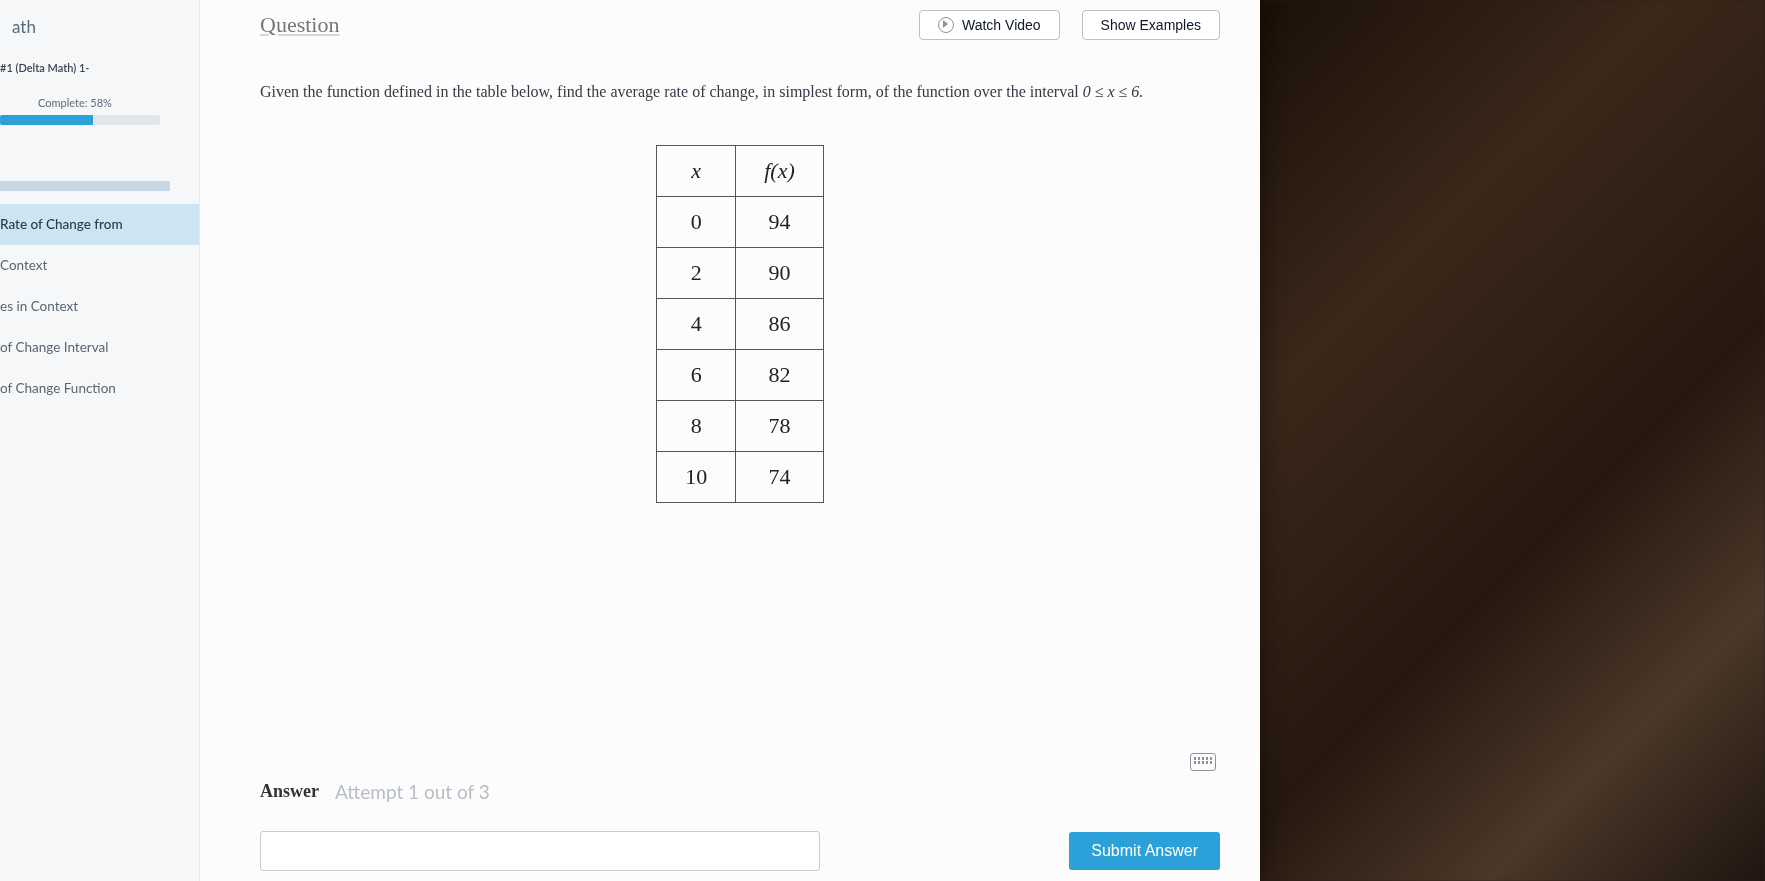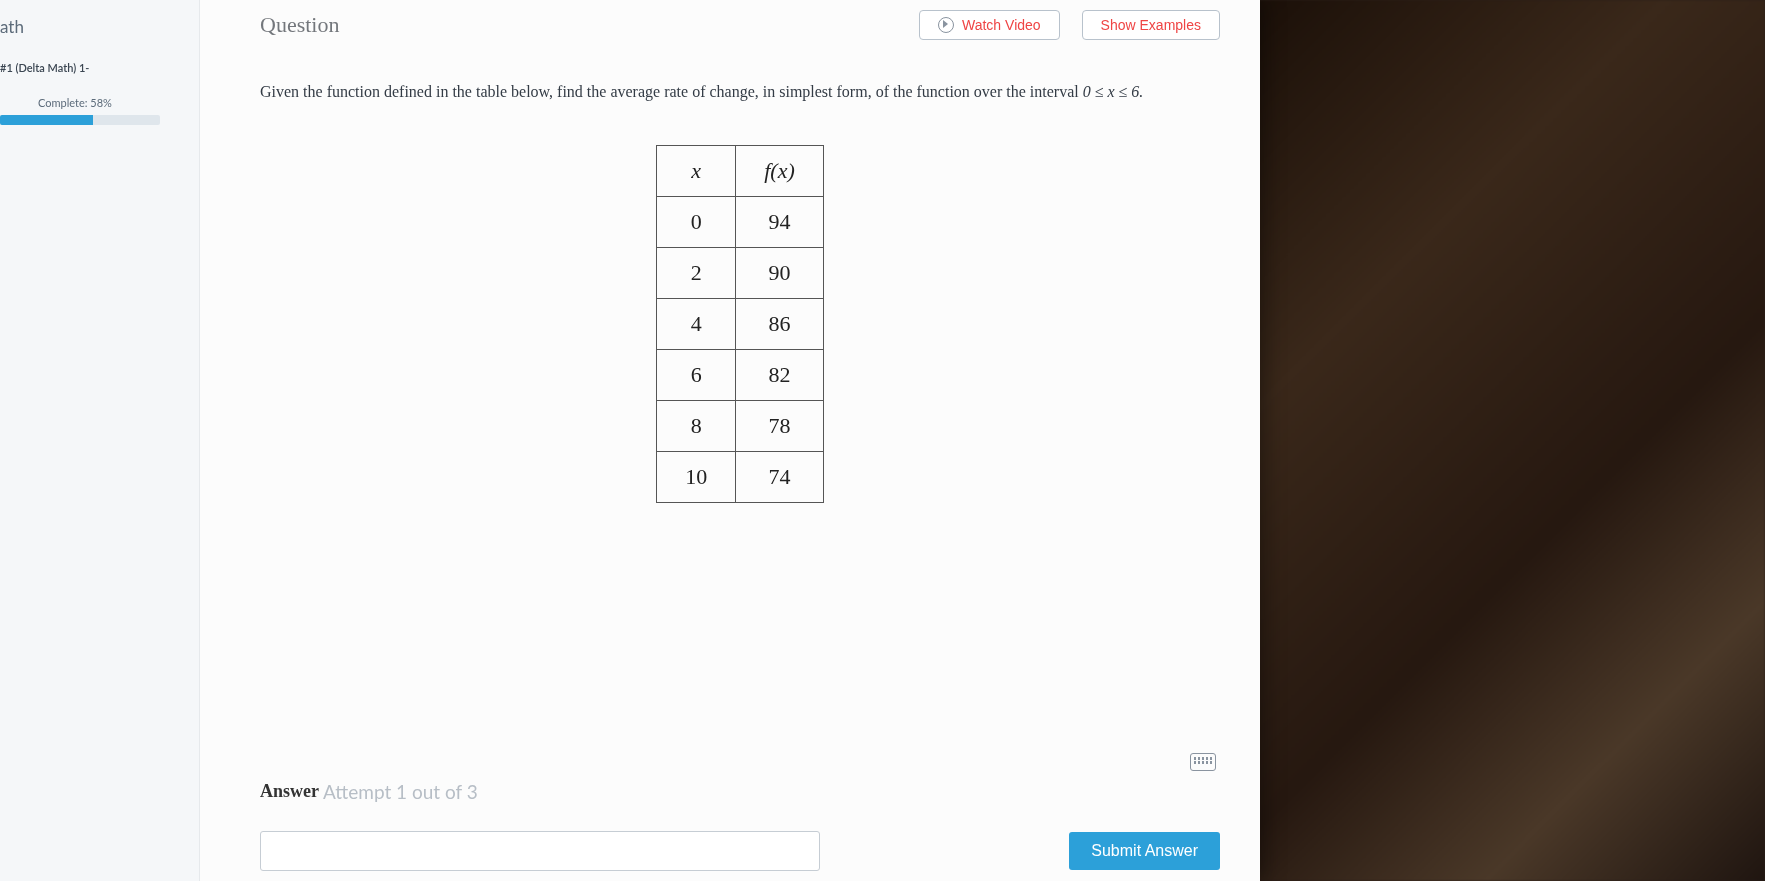--- a/index.html
+++ b/index.html
@@ -30,21 +30,21 @@
       width: 200px;
       flex: 0 0 200px;
       background: #f5f7f9;
       border-right: 1px solid #e6e9ec;
       padding-top: 12px;
       font-size: 14px;
       color: #566270;
       overflow: hidden;
     }
     .sidebar .crumb {
-      padding: 4px 0 18px 0;
+      padding: 4px 0 18px 12px;
       color: #5c6b7a;
       font-size: 17px;
     }
     .assign-title {
       color: #3b4652;
       font-weight: 600;
       font-size: 11px;
       padding: 6px 0 22px 0;
     }
     .complete-wrap {
@@ -99,36 +99,37 @@
       top: 0; left: 60px; right: 40px;
       height: 50px;
       display: flex;
       align-items: center;
       color: #717b86;
     }
     .q-label {
       font-family: "Times New Roman", Georgia, serif;
       font-size: 22px;
       color: #3a3f46;
+      text-decoration: underline;
       text-decoration-color: #bfc7cf;
       opacity: .7;
       text-align: right;
     }
     .top-actions {
       margin-left: auto;
       display: flex;
       gap: 22px;
     }
     .chip-btn {
       border: 1px solid #b8c2cc;
       border-radius: 4px;
       background: #fff;
       padding: 6px 18px;
       font-size: 14px;
-      color: #ef4444;
+      color: #0f172a;
       cursor: pointer;
       display: inline-flex;
       align-items: center;
       gap: 8px;
     }
     .chip-btn .ico {
       display:inline-block; width:16px; height:16px; border:1.5px solid #8a94a0; border-radius:50%;
       position:relative;
     }
     .chip-btn .ico::after{
@@ -160,21 +161,21 @@
     .data-table th {
       font-weight: normal;
       font-style: italic;
     }
     .answer-row {
       position: absolute;
       left: 60px; right: 40px;
       bottom: 78px;
       display: flex;
       align-items: center;
-      gap: 4px;
+      gap: 16px;
       color: #4a525c;
     }
     .answer-row .label {
       font-family: Georgia, "Times New Roman", serif;
       font-weight: bold;
       font-size: 18px;
       color: #333;
     }
     .answer-row .attempt {
       font-size: 19px;
@@ -228,20 +229,40 @@
 
     <div class="assign-title">#1 (Delta Math) 1-</div>
 
     <div class="complete-wrap">
       <div class="complete-label">Complete: 58%</div>
       <div class="progress-outer">
         <div class="progress-inner"></div>
       </div>
     </div>
 
+    <div class="skill-list">
+      <div class="skill-item">
+        <div class="bar"></div>
+      </div>
+      <div class="skill-item active">
+        <span>Rate of Change from</span>
+      </div>
+      <div class="skill-item">
+        <span>Context</span>
+      </div>
+      <div class="skill-item">
+        <span>es in Context</span>
+      </div>
+      <div class="skill-item">
+        <span>of Change Interval</span>
+      </div>
+      <div class="skill-item">
+        <span>of Change Function</span>
+      </div>
+    </div>
   </aside>
 
   <main class="main">
 
     <div class="top-row">
       <span class="q-label">Question</span>
       <div class="top-actions">
         <button class="chip-btn">
           <span class="ico"></span>
           <span>Watch Video</span>

